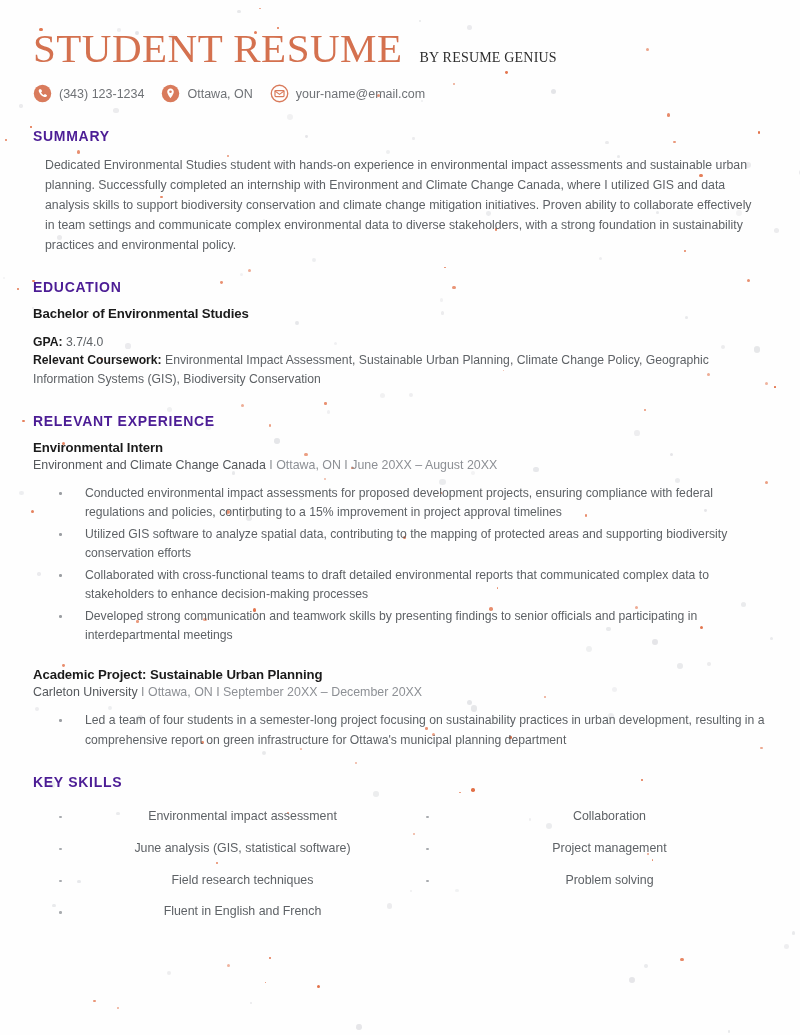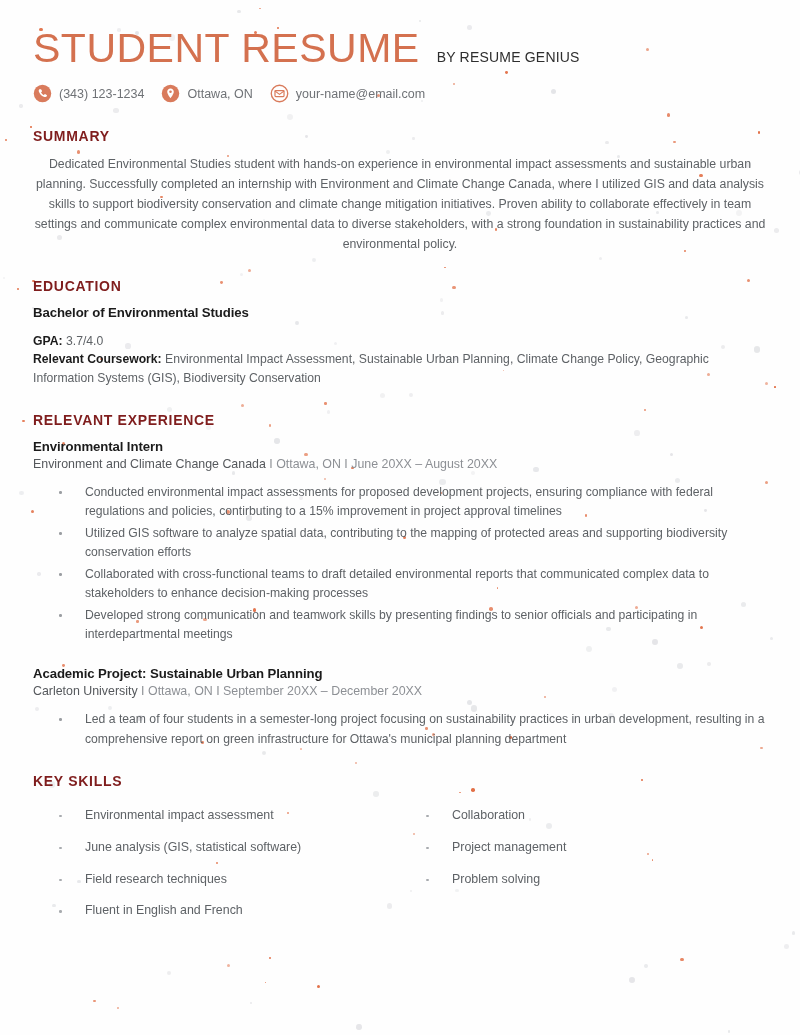--- a/index.html
+++ b/index.html
@@ -36,20 +36,21 @@
     position: relative;
     z-index: 2;
     padding: 0 33px;
   }
 
   
   .header-row {
     display: flex;
     align-items: baseline;
     padding-top: 28px;
+    font-family: Liberation Serif, serif;
   }
   .resume-title {
     font-size: 41px;
     line-height: 1;
     font-weight: 400;
     color: #d4714f;
     letter-spacing: 0.5px;
     white-space: nowrap;
   }
   .by-line {
@@ -82,30 +83,29 @@
     display: block;
   }
 
   
   .section {
     margin-top: 20px;
   }
   .section-title {
     font-size: 14px;
     font-weight: 700;
-    color: #7f1d1d;
+    color: #4c1d95;
     letter-spacing: 0.7px;
     margin-bottom: 11px;
   }
   .summary-text {
     font-size: 12.3px;
     line-height: 1.62;
     color: #5e6266;
-    margin: 0;
-    text-align: center;
+    margin: 12px;
   }
 
   .entry-title {
     font-size: 13.2px;
     font-weight: 700;
     color: #1b1b1b;
     letter-spacing: -0.1px;
     margin: 0 0 2px 0;
   }
   .entry-sub {
@@ -161,20 +161,21 @@
     margin-top: 22px;
   }
 
   
   .skills-grid {
     display: grid;
     grid-template-columns: 1fr 1fr;
     column-gap: 0;
     row-gap: 0;
     margin-top: 8px;
+    text-align: center;
   }
   .skill-item {
     position: relative;
     padding-left: 52px;
     font-size: 12.4px;
     line-height: 1.45;
     color: #5e6266;
     padding-top: 7px;
     padding-bottom: 7px;
   }

